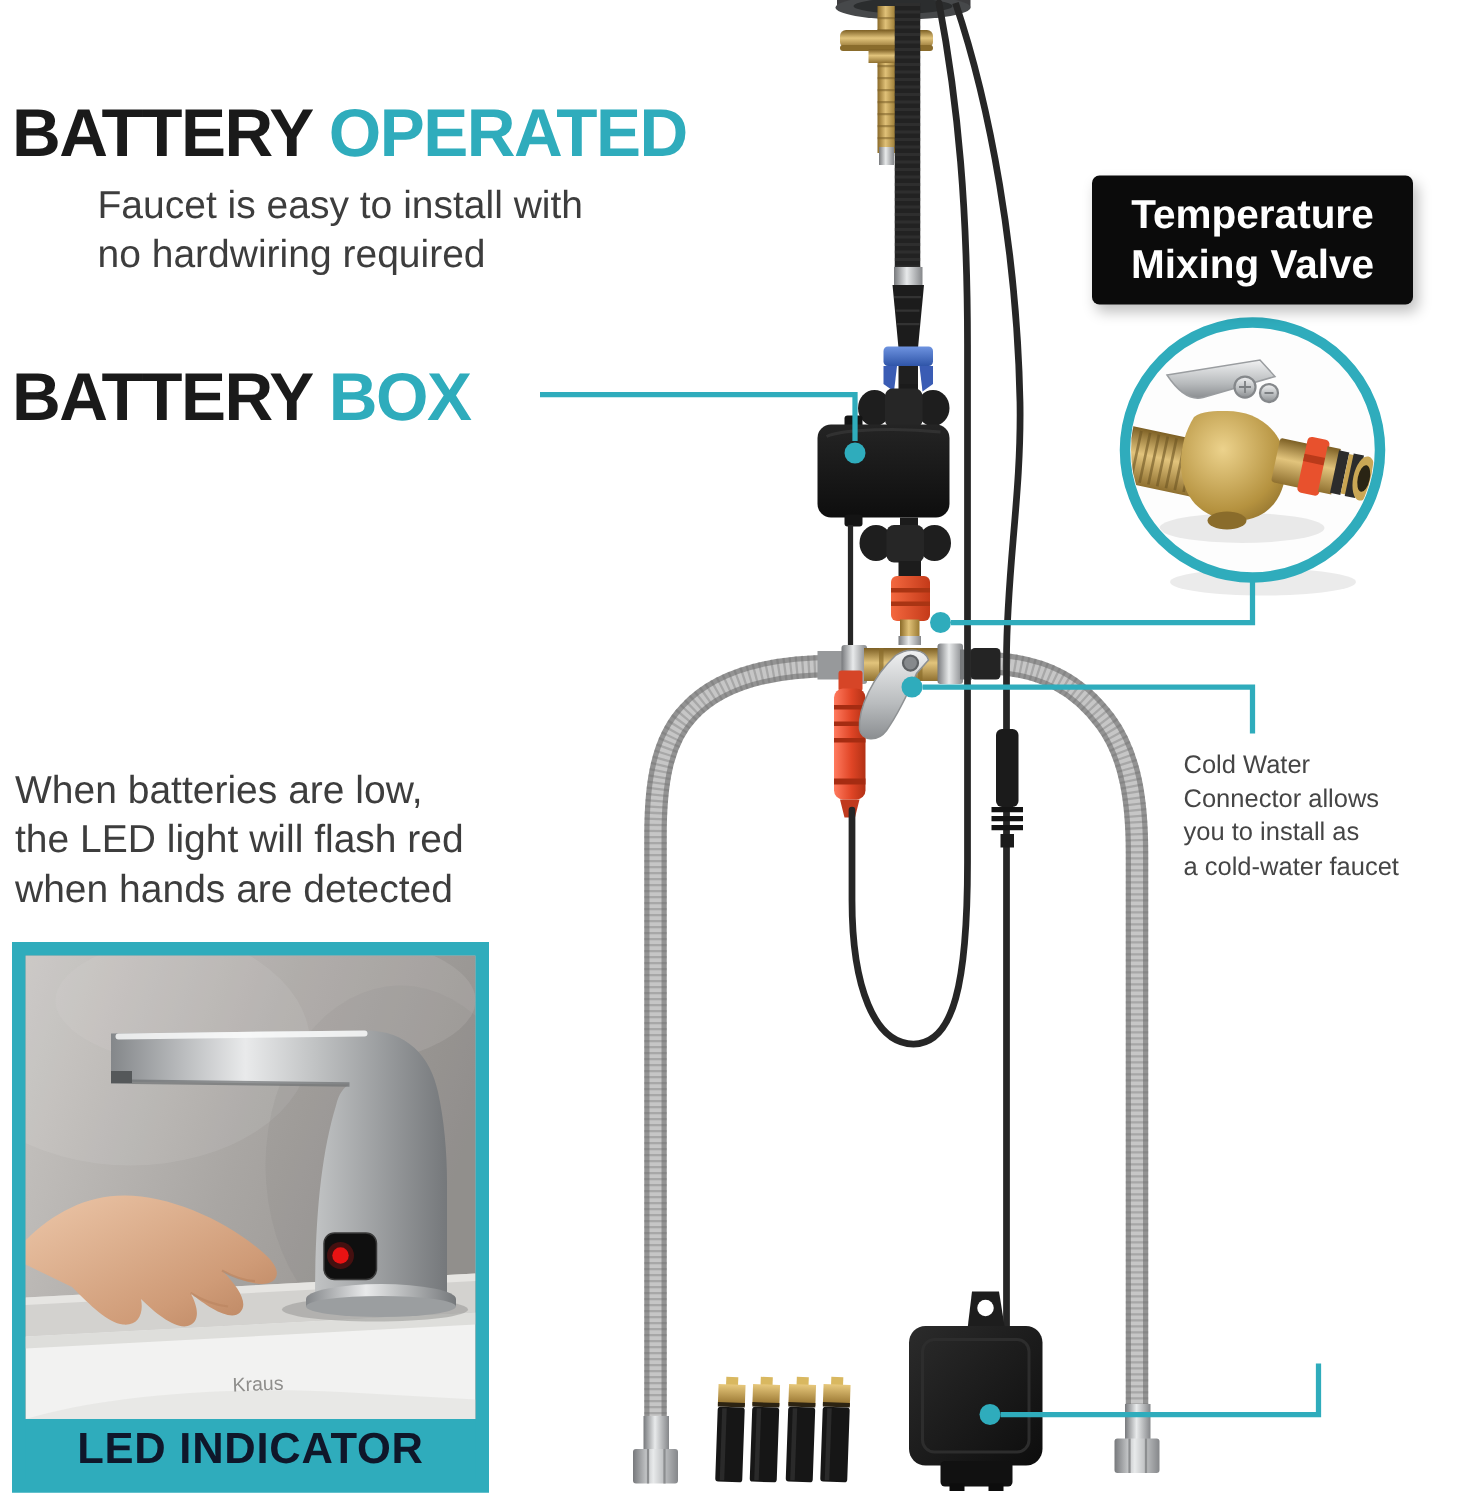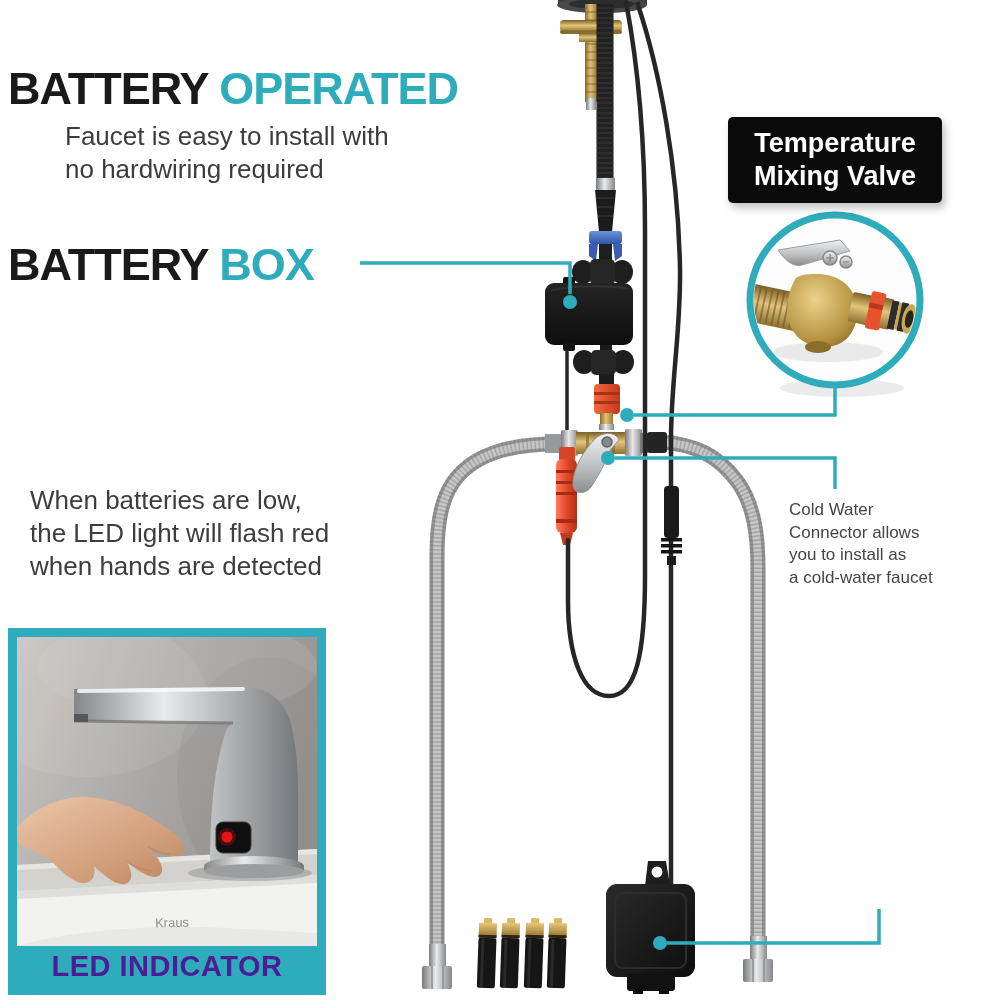--- a/index.html
+++ b/index.html
@@ -11,36 +11,36 @@
   .hd{position:absolute;font-weight:700;font-size:45px;line-height:1;letter-spacing:-1px;
       color:#1a1a1a;white-space:nowrap;}
   .hd .accent{color:#2FACBC;}
   #hd-battery{left:8px;top:66px;}
   #hd-control{left:8px;top:242px;}
   #hd-led{left:8px;top:454px;}
 
   .para{position:absolute;font-size:26px;line-height:33px;color:#3d3d3d;white-space:pre-line;width:480px;}
   #p-battery{left:26px;top:120px;margin-left:39px;}
   #p-control{left:10px;top:301px;}
-  #p-led{left:10px;top:484px;margin-left:20px;}
+  #p-led{left:10px;top:510px;}
 
   .blabel{position:absolute;background:#0b0b0b;color:#fff;font-weight:700;text-align:center;
           border-radius:5px;box-shadow:3px 5px 9px rgba(0,0,0,0.25);white-space:pre-line;}
   #lbl-temp{left:728px;top:117px;width:214px;height:86px;font-size:27px;line-height:33px;padding-top:10px;box-sizing:border-box;}
   #lbl-bbox{left:785px;top:851px;width:174px;height:57px;font-size:28px;line-height:57px;}
 
   #coldnote{position:absolute;left:789px;top:499px;width:215px;font-size:17px;line-height:22.5px;
             color:#454545;white-space:pre-line;}
 
   #photo-frame{position:absolute;left:8px;top:628px;width:318px;height:367px;
                border:9px solid #2FACBC;box-sizing:border-box;background:#2FACBC;}
   #photo-area{position:relative;width:300px;height:309px;overflow:hidden;background:#b2afac;}
   #brand{position:absolute;left:138px;top:278px;font-size:13px;color:#8f8e8c;transform:rotate(-2deg);}
   #photo-caption{position:absolute;left:0;bottom:0;width:300px;height:40px;background:#2FACBC;
-                 color:#4c1d95;font-weight:700;font-size:29px;line-height:40px;text-align:center;letter-spacing:0.5px;}
+                 color:#0f172a;font-weight:700;font-size:29px;line-height:40px;text-align:center;letter-spacing:0.5px;}
 </style>
 </head>
 <body>
 
 <div class="canvas">
 
   <svg id="diagram" width="987" height="1000" viewBox="0 0 987 1000">
     <defs>
       <linearGradient id="brassV" x1="0" y1="0" x2="1" y2="0">
         <stop offset="0" stop-color="#8a6a28"></stop>

